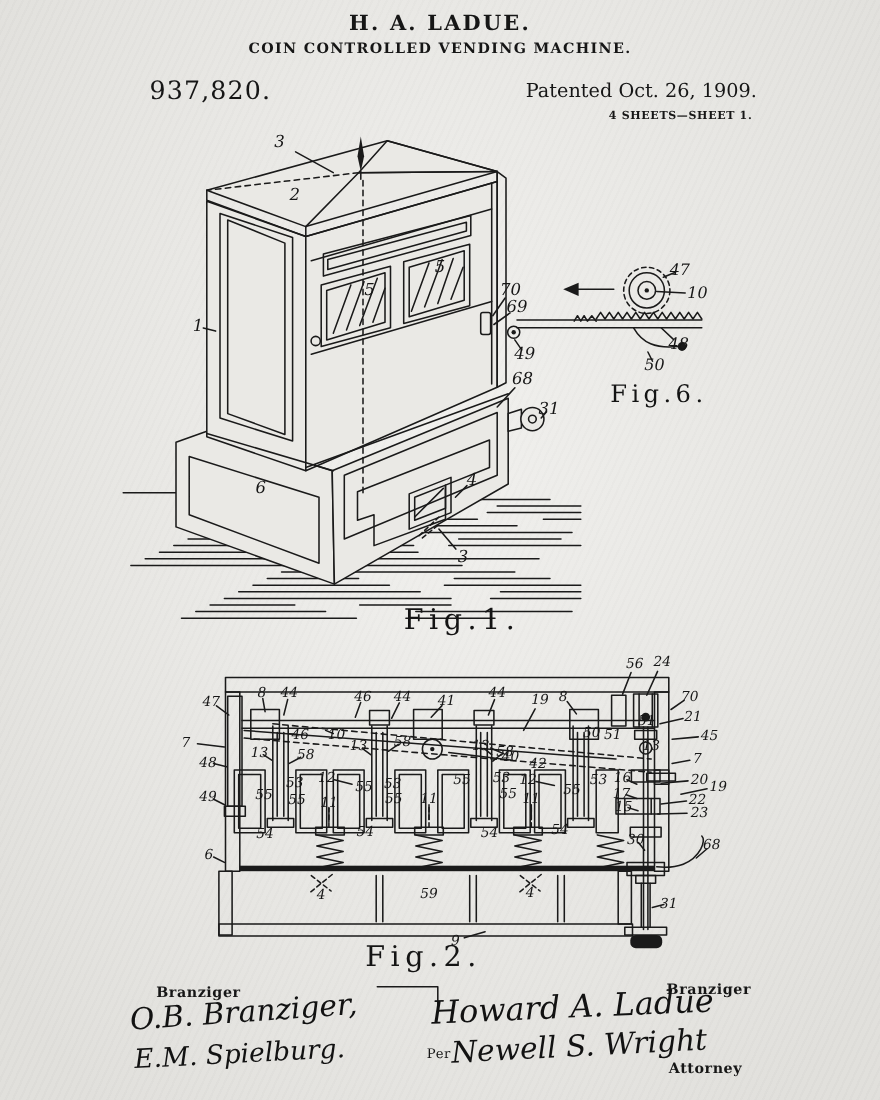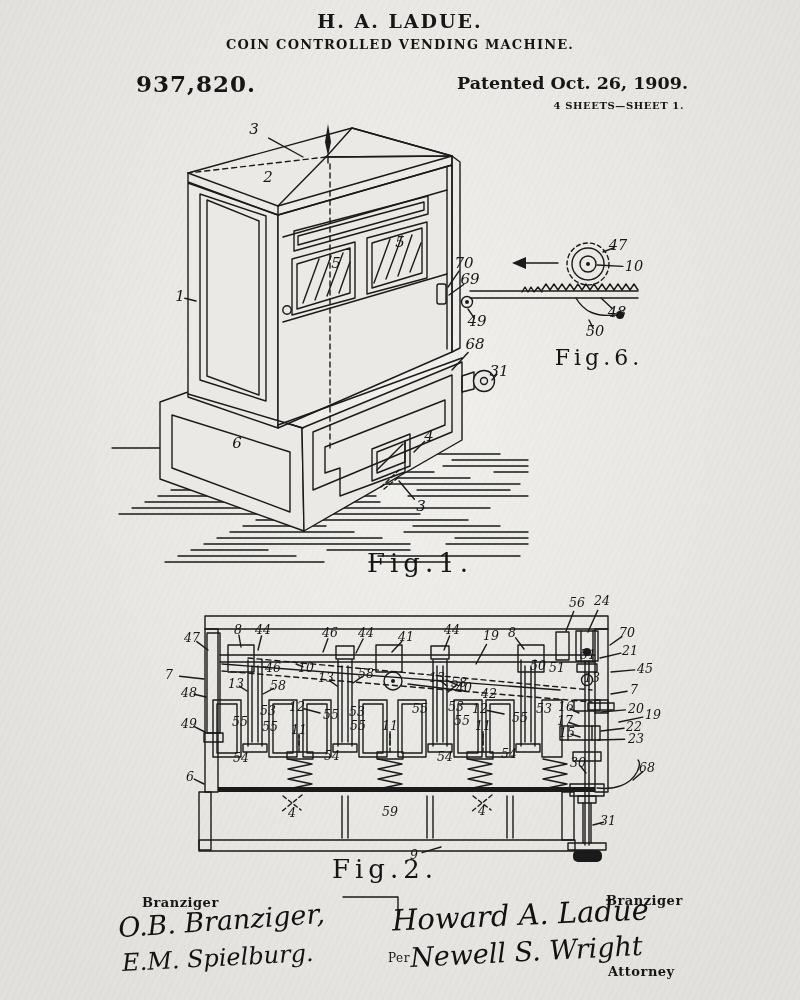--- a/index.html
+++ b/index.html
@@ -11,22 +11,22 @@
       repeating-linear-gradient(115deg, rgba(0,0,0,.015) 0 2px, rgba(255,255,255,0) 2px 6px),
       #eae9e5;
     font-family:"DejaVu Serif", serif;
     color:#161616;
   }
   .abs{position:absolute;white-space:nowrap;}
   .center{left:0;width:800px;text-align:center;}
   .h-name{top:10px;font-size:19px;font-weight:bold;letter-spacing:2px;}
   .h-title{top:37px;font-size:13px;font-weight:bold;letter-spacing:1.2px;}
   .h-app{top:57px;font-size:10.5px;font-weight:bold;letter-spacing:.8px;}
-  .h-patnum{top:70px;left:136px;font-size:23px;font-weight:bold;letter-spacing:1px;}
-  .h-patdate{top:73px;right:112px;font-size:17.5px;font-weight:bold;text-align:center;}
+  .h-patnum{top:70px;left:136px;font-size:23px;font-weight:normal;letter-spacing:1px;}
+  .h-patdate{top:73px;right:112px;font-size:17.5px;font-weight:normal;text-align:center;}
   .h-sheet{top:100px;right:116px;font-size:10px;font-weight:bold;letter-spacing:.6px;}
   .bh{font-weight:bold;font-size:13px;letter-spacing:.5px;}
   .wit{left:142px;top:895px;}
   .inv{left:606px;top:893px;}
   .att{left:608px;top:964px;font-size:13px;}
   .per{left:388px;top:951px;font-size:12px;font-weight:normal;}
   .sig{font-style:italic;color:#121212;}
   .sig1{left:118px;top:905px;font-size:27px;transform:rotate(-4deg);}
   .sig2{left:122px;top:944px;font-size:24px;transform:rotate(-3deg);}
   .sigI{left:392px;top:898px;font-size:29px;transform:rotate(-2.5deg);}

